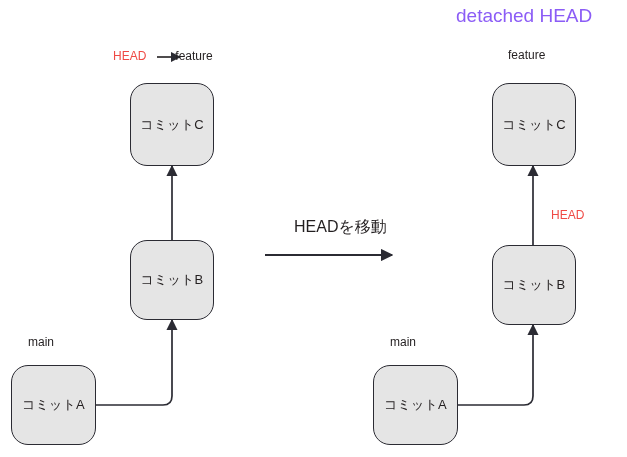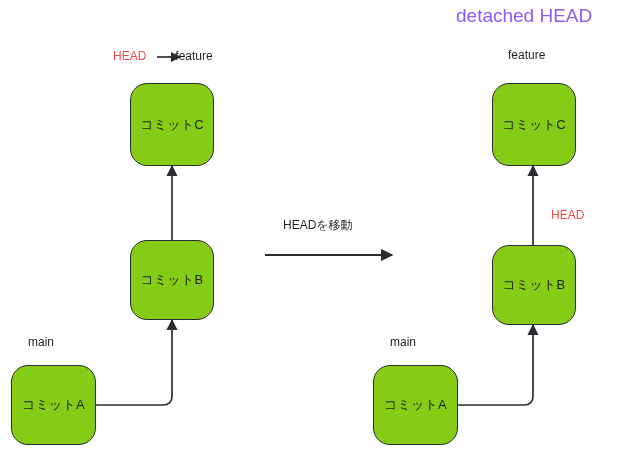--- a/index.html
+++ b/index.html
@@ -67,32 +67,32 @@
   .main-right {
     left: 390px;
     top: 336px;
   }
   .head-right {
     left: 551px;
     top: 209px;
   }
   
   .move-head {
-    font-size: 12px;
-    left: 283px;
+    font-size: 16px;
+    left: 294px;
     top: 219px;
     text-align: center;
   }
   
   .node {
     position: absolute;
     box-sizing: border-box;
     border: 1.6px solid #2b2b33;
     border-radius: 17px;
-    background: #84cc16;
+    background: #e5e5e5;
     display: flex;
     align-items: center;
     justify-content: center;
     font-size: 13px;
     color: #231f20;
   }
   .node-label {
     letter-spacing: 0.2px;
   }
 </style>

